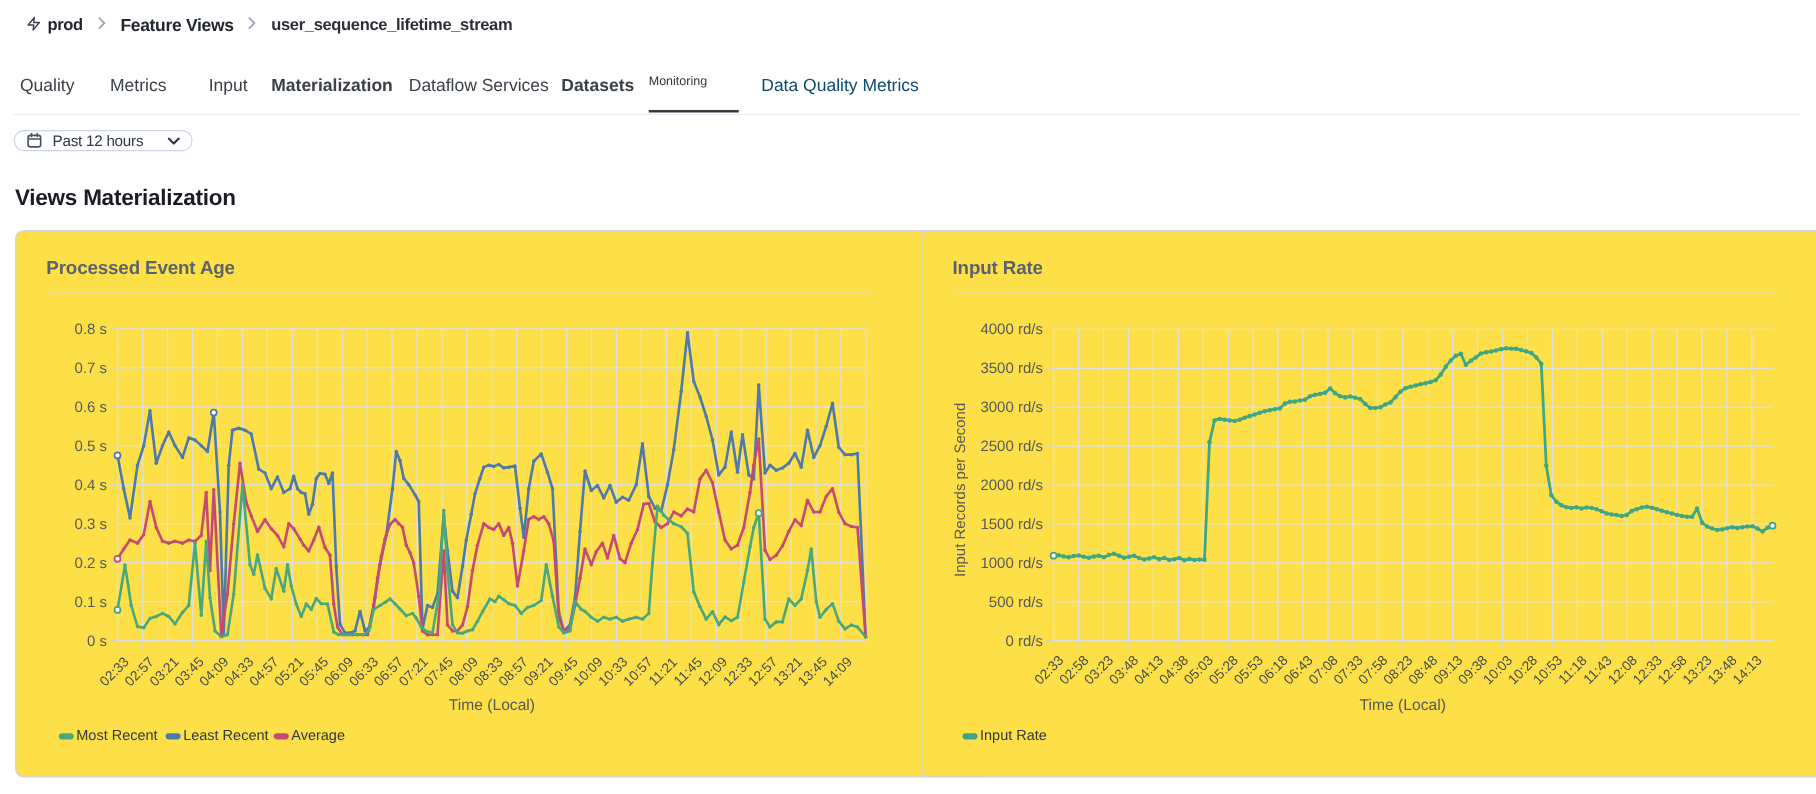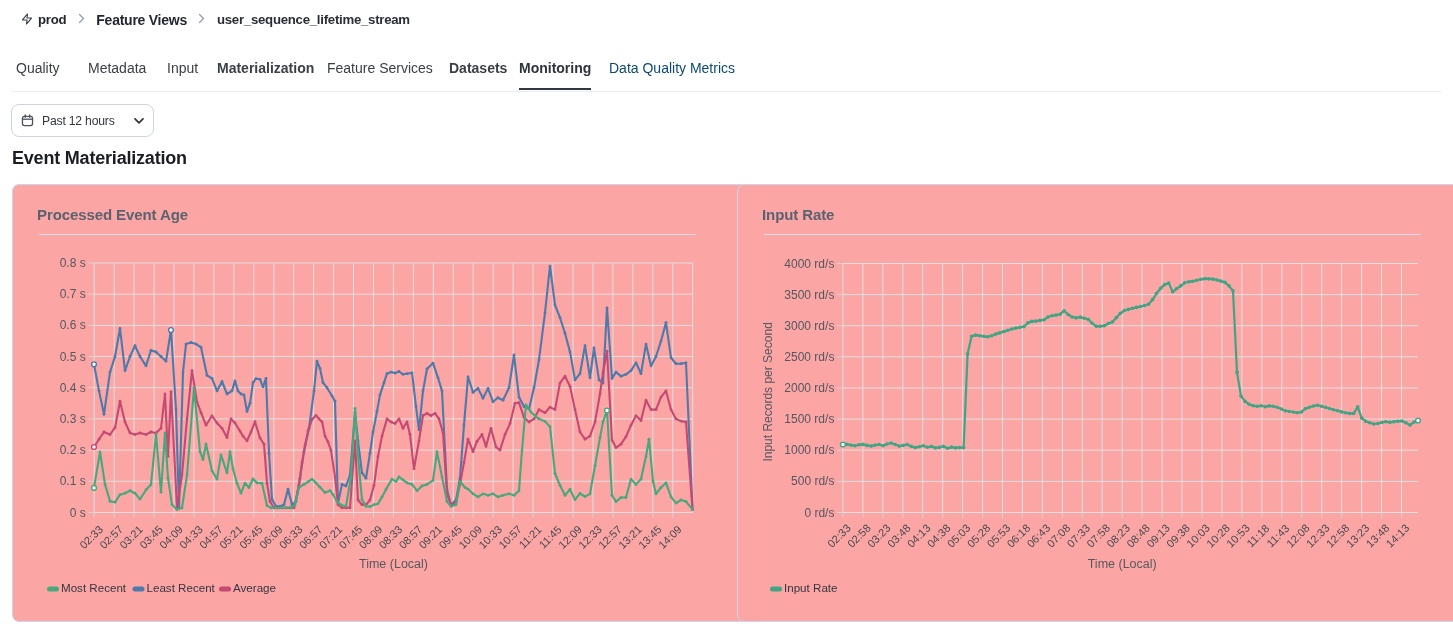--- a/index.html
+++ b/index.html
@@ -1,16 +1,16 @@
 <!DOCTYPE html>
 <html><head><meta charset="utf-8"><title>user_sequence_lifetime_stream</title>
 <style>
 * { margin:0; padding:0; box-sizing:border-box; }
 html,body { width:1453px; height:635px; background:#fff; font-family:"Liberation Sans",sans-serif; position:relative; overflow:hidden; }
-.card { position:absolute; top:184px; width:782px; height:438px; background:#fca5a5; border:1px solid #ccd5e6; border-radius:7px; }
+.card { position:absolute; top:184px; width:782px; height:438px; background:#fde047; border:1px solid #ccd5e6; border-radius:7px; }
 .ctitle { position:absolute; left:24px; top:21px; font-size:15px; font-weight:700; color:#5a6270; letter-spacing:-0.1px; }
 .cdiv { position:absolute; left:26px; top:49px; width:657px; height:1px; background:#d5dcea; }
 </style></head>
 <body>
   <div style="position:absolute;left:21px;top:12px;display:flex;align-items:flex-start;">
     <span style="display:inline-flex;margin-right:5px;">
       <svg width="12" height="14" viewBox="0 0 16 16" fill="none">
         <path d="M8.7 1.3 L2 9.3 H8 L7.3 14.7 L14 6.7 H8 Z" stroke="#3a4150" stroke-width="1.5" stroke-linejoin="round"></path>
       </svg>
     </span>
@@ -22,46 +22,46 @@
     </span>
     <span style="font-size:14px;font-weight:700;color:#22262e;letter-spacing:-0.25px;">Feature Views</span>
     <span style="display:inline-flex;margin:1px 11.5px 0 11.5px;">
       <svg width="7" height="11" viewBox="0 0 7 11">
         <path d="M1.5 1.5 L5.5 5.5 L1.5 9.5" stroke="#98a2b3" stroke-width="1.4" fill="none" stroke-linecap="round" stroke-linejoin="round"></path>
       </svg>
     </span>
     <span style="font-size:13.2px;font-weight:700;color:#2a2e36;letter-spacing:-0.25px;">user_sequence_lifetime_stream</span>
   </div>
   <div style="position:absolute;left:16px;top:60px;font-size:14px;font-weight:400;color:#3b4047">Quality</div>
-<div style="position:absolute;left:88px;top:60px;font-size:14px;font-weight:400;color:#3b4047">Metadata</div>
+<div style="position:absolute;left:88px;top:60px;font-size:14px;font-weight:400;color:#3b4047">Metrics</div>
 <div style="position:absolute;left:167px;top:60px;font-size:14px;font-weight:400;color:#3b4047">Input</div>
 <div style="position:absolute;left:217px;top:60px;font-size:14px;font-weight:700;color:#3b4047">Materialization</div>
-<div style="position:absolute;left:327px;top:60px;font-size:14px;font-weight:400;color:#3b4047">Feature Services</div>
+<div style="position:absolute;left:327px;top:60px;font-size:14px;font-weight:400;color:#3b4047">Dataflow Services</div>
 <div style="position:absolute;left:449px;top:60px;font-size:14px;font-weight:700;color:#3b4047">Datasets</div>
-<div style="position:absolute;left:519px;top:60px;font-size:14px;font-weight:700;color:#2e333b">Monitoring</div>
+<div style="position:absolute;left:519px;top:60px;font-size:10px;font-weight:400;color:#2e333b">Monitoring</div>
 <div style="position:absolute;left:609px;top:60px;font-size:14px;font-weight:400;color:#0c4a6e">Data Quality Metrics</div>
   <div style="position:absolute;left:519px;top:88px;width:72px;height:2px;background:#343741;"></div>
   <div style="position:absolute;left:11px;top:91px;width:1430px;height:1px;background:#e9eef5;"></div>
-  <div style="position:absolute;left:11px;top:104px;width:143px;height:33px;border:1px solid #cbd5e4;border-radius:8px;background:#fff;display:flex;align-items:center;padding:0 9px;">
+  <div style="position:absolute;left:11px;top:104px;width:143px;height:17px;border:1px solid #cbd5e4;border-radius:8px;background:#fff;display:flex;align-items:center;padding:0 9px;">
     <span style="display:inline-flex;">
       <svg width="13" height="13" viewBox="0 0 16 16" fill="none">
         <rect x="1.8" y="2.8" width="12.4" height="11.4" rx="2.4" stroke="#4b515c" stroke-width="1.6"></rect>
         <line x1="2.2" y1="6.4" x2="13.8" y2="6.4" stroke="#4b515c" stroke-width="1.6"></line>
         <line x1="5.2" y1="1" x2="5.2" y2="4" stroke="#4b515c" stroke-width="1.6" stroke-linecap="round"></line>
         <line x1="10.8" y1="1" x2="10.8" y2="4" stroke="#4b515c" stroke-width="1.6" stroke-linecap="round"></line>
       </svg>
     </span>
     <span style="font-size:12.2px;color:#343741;margin-left:8px;letter-spacing:-0.2px;">Past 12 hours</span>
     <span style="display:inline-flex;margin-left:auto;">
       <svg width="10" height="6" viewBox="0 0 10 6">
         <path d="M1 0.8 L5 4.8 L9 0.8" stroke="#343741" stroke-width="1.7" fill="none" stroke-linecap="round" stroke-linejoin="round"></path>
       </svg>
     </span>
   </div>
-  <div style="position:absolute;left:12px;top:148px;font-size:18px;font-weight:700;color:#1a1d23;letter-spacing:-0.2px;">Event Materialization</div>
+  <div style="position:absolute;left:12px;top:148px;font-size:18px;font-weight:700;color:#1a1d23;letter-spacing:-0.2px;">Views Materialization</div>
   <div class="card" style="left:12px;">
     <div class="ctitle">Processed Event Age</div>
     <div class="cdiv"></div>
     <svg width="709" height="438" viewBox="0 0 709 438" style="position:absolute;top:0;left:0">
       <line x1="81.2" y1="327.5" x2="679.7" y2="327.5" stroke="#e0e0e0" stroke-width="1"></line>
       <line x1="75.2" y1="327.5" x2="81.2" y2="327.5" stroke="#d4d4d4" stroke-width="1"></line>
       <text x="72.7" y="331.5" font-size="12" fill="#53585f" text-anchor="end">0 s</text>
       <line x1="81.2" y1="296.3" x2="679.7" y2="296.3" stroke="#e0e0e0" stroke-width="1"></line>
       <line x1="75.2" y1="296.3" x2="81.2" y2="296.3" stroke="#d4d4d4" stroke-width="1"></line>
       <text x="72.7" y="300.3" font-size="12" fill="#53585f" text-anchor="end">0.1 s</text>

